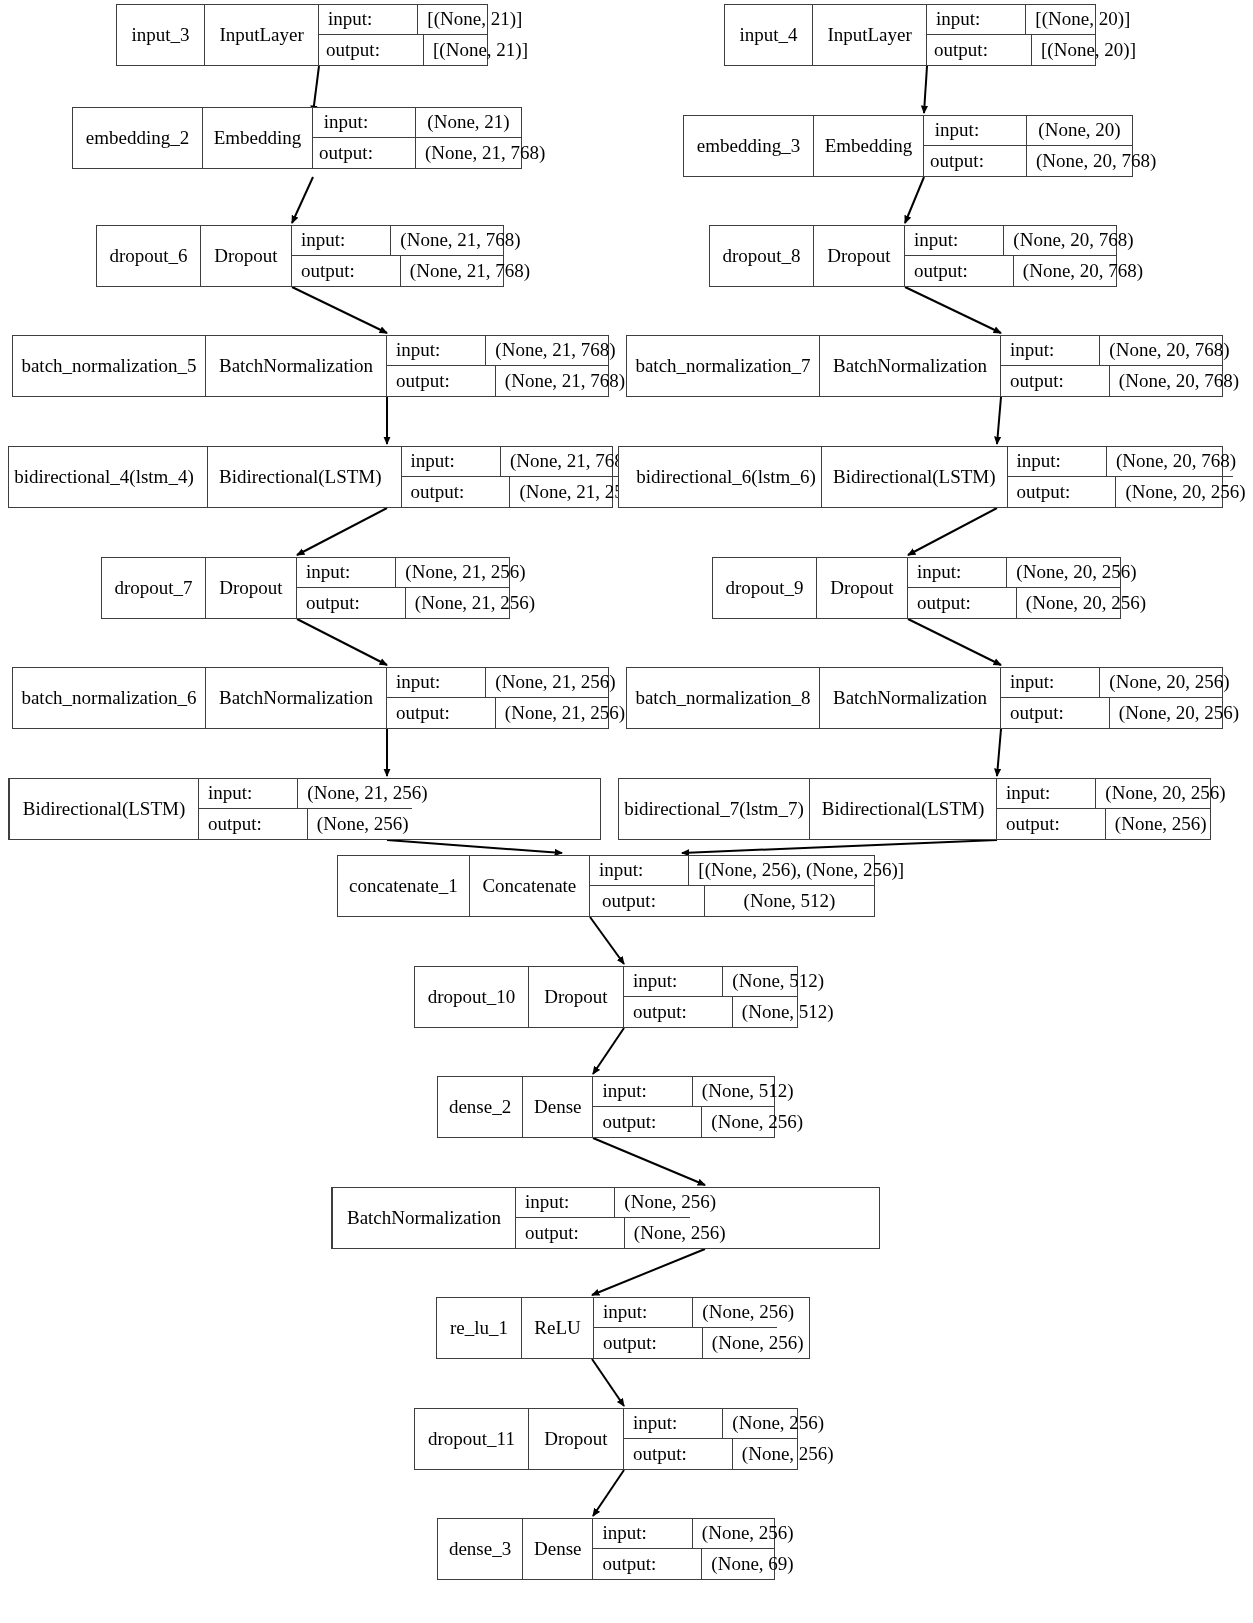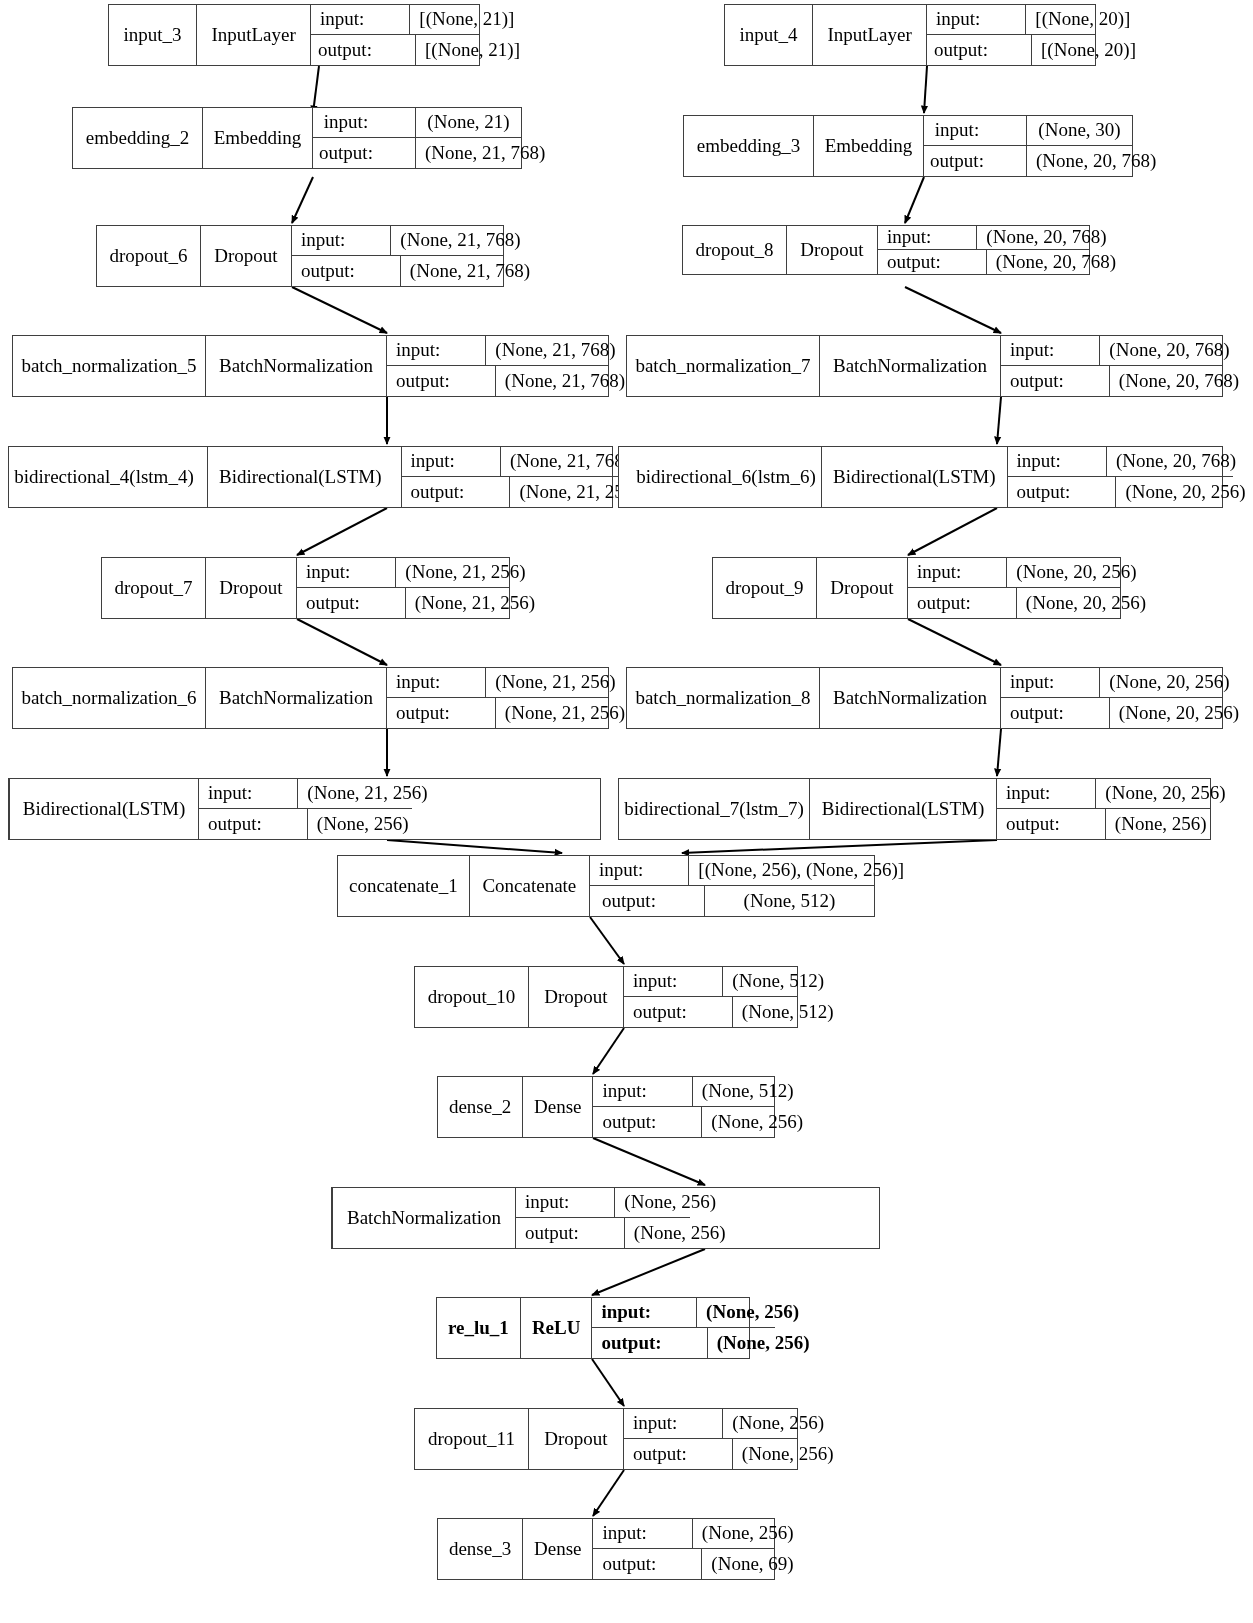--- a/index.html
+++ b/index.html
@@ -94,21 +94,21 @@
         <line x1="997" y1="840" x2="682" y2="853" stroke="#000000" stroke-width="2" marker-end="url(#arrowhead)"></line>
         <line x1="590" y1="917" x2="624" y2="964" stroke="#000000" stroke-width="2" marker-end="url(#arrowhead)"></line>
         <line x1="624" y1="1028" x2="593" y2="1074" stroke="#000000" stroke-width="2" marker-end="url(#arrowhead)"></line>
         <line x1="593" y1="1138" x2="705" y2="1185" stroke="#000000" stroke-width="2" marker-end="url(#arrowhead)"></line>
         <line x1="705" y1="1249" x2="592" y2="1295" stroke="#000000" stroke-width="2" marker-end="url(#arrowhead)"></line>
         <line x1="592" y1="1359" x2="624" y2="1406" stroke="#000000" stroke-width="2" marker-end="url(#arrowhead)"></line>
         <line x1="624" y1="1470" x2="593" y2="1516" stroke="#000000" stroke-width="2" marker-end="url(#arrowhead)"></line>
       </g>
   </svg>
   <div id="node-layer">
-      <div class="node" style="left: 108px; top: 4px; width: 372px; height: 62px;">
+      <div class="node" style="left: 116px; top: 4px; width: 372px; height: 62px;">
         <div class="cell-name" style="width:88px">input_3</div>
         <div class="cell-type" style="width:115px">InputLayer</div>
         <div class="io" style="width:169px">
           <div class="io-row top">
             <div class="io-label" style="width:68px">input:</div>
             <div class="io-val">[(None, 21)]</div>
           </div>
           <div class="io-row">
             <div class="io-label" style="width:68px">output:</div>
             <div class="io-val">[(None, 21)]</div>
@@ -142,21 +142,21 @@
             <div class="io-val">(None, 21, 768)</div>
           </div>
         </div>
       </div>
       <div class="node" style="left: 683px; top: 115px; width: 450px; height: 62px;">
         <div class="cell-name" style="width:131px">embedding_3</div>
         <div class="cell-type" style="width:110px">Embedding</div>
         <div class="io" style="width:209px">
           <div class="io-row top">
             <div class="io-label" style="width:66px">input:</div>
-            <div class="io-val">(None, 30)</div>
+            <div class="io-val">(None, 20)</div>
           </div>
           <div class="io-row">
             <div class="io-label" style="width:66px">output:</div>
             <div class="io-val">(None, 20, 768)</div>
           </div>
         </div>
       </div>
       <div class="node" style="left: 96px; top: 225px; width: 408px; height: 62px;">
         <div class="cell-name" style="width:104px">dropout_6</div>
         <div class="cell-type" style="width:92px">Dropout</div>
@@ -164,21 +164,21 @@
           <div class="io-row top">
             <div class="io-label" style="width:78px">input:</div>
             <div class="io-val">(None, 21, 768)</div>
           </div>
           <div class="io-row">
             <div class="io-label" style="width:78px">output:</div>
             <div class="io-val">(None, 21, 768)</div>
           </div>
         </div>
       </div>
-      <div class="node" style="left: 682px; top: 225px; width: 408px; height: 50px;">
+      <div class="node" style="left: 709px; top: 225px; width: 408px; height: 62px;">
         <div class="cell-name" style="width:104px">dropout_8</div>
         <div class="cell-type" style="width:92px">Dropout</div>
         <div class="io" style="width:212px">
           <div class="io-row top">
             <div class="io-label" style="width:78px">input:</div>
             <div class="io-val">(None, 20, 768)</div>
           </div>
           <div class="io-row">
             <div class="io-label" style="width:78px">output:</div>
             <div class="io-val">(None, 20, 768)</div>
@@ -372,21 +372,21 @@
           <div class="io-row top">
             <div class="io-label" style="width:80px">input:</div>
             <div class="io-val">(None, 256)</div>
           </div>
           <div class="io-row">
             <div class="io-label" style="width:80px">output:</div>
             <div class="io-val">(None, 256)</div>
           </div>
         </div>
       </div>
-      <div class="node" style="left: 436px; top: 1297px; width: 314px; height: 62px; font-weight: bold;">
+      <div class="node" style="left: 436px; top: 1297px; width: 374px; height: 62px;">
         <div class="cell-name" style="width:84px">re_lu_1</div>
         <div class="cell-type" style="width:72px">ReLU</div>
         <div class="io" style="width:184px">
           <div class="io-row top">
             <div class="io-label" style="width:80px">input:</div>
             <div class="io-val">(None, 256)</div>
           </div>
           <div class="io-row">
             <div class="io-label" style="width:80px">output:</div>
             <div class="io-val">(None, 256)</div>

